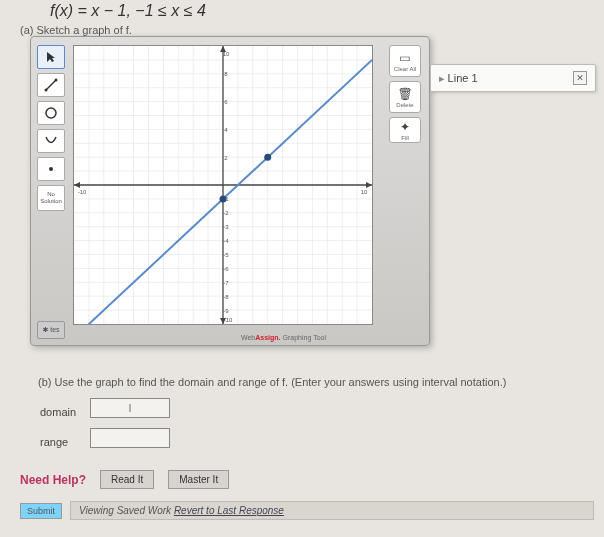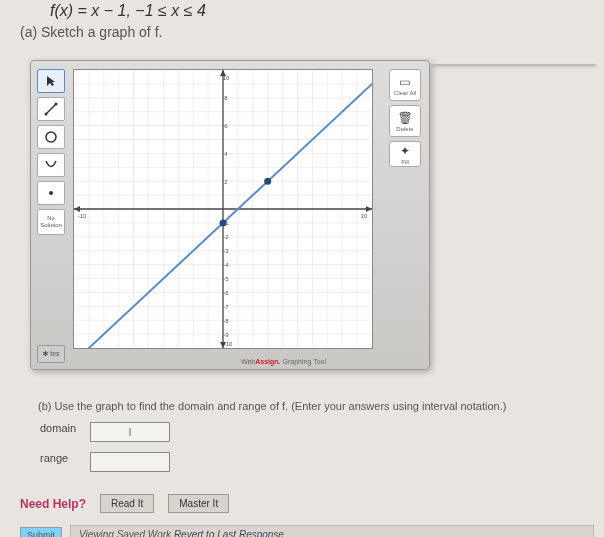--- a/index.html
+++ b/index.html
@@ -1,38 +1,38 @@
 <!DOCTYPE html>
 <html><head>
 <meta charset="utf-8">
 <style>
 * { box-sizing: border-box; margin: 0; padding: 0; }
 body { font-family: Arial, sans-serif; font-size: 12px; background: #e8e5e0; color: #333; width: 604px; height: 537px; padding: 0 10px; position: relative; overflow: hidden; }
 .topfn { font-size: 16px; color: #333; margin: 2px 0 0 40px; font-style: italic; }
-.qa { font-size: 14px; color: #555; margin: 4px 0 20px 10px; }
+.qa { font-size: 11px; color: #555; margin: 4px 0 0 10px; }
 .graphbox { position: relative; width: 400px; height: 310px; background: linear-gradient(#dedddb,#cac8c5); border: 1px solid #999; border-radius: 4px; box-shadow: 2px 2px 6px rgba(0,0,0,.25); margin-left: 20px; }
 .toolcol { position: absolute; left: 6px; top: 8px; width: 30px; }
 .tbtn { width: 28px; height: 24px; background: #fff; border: 1px solid #aaa; border-radius: 2px; margin-bottom: 4px; display: flex; align-items: center; justify-content: center; font-size: 11px; cursor: pointer; }
 .tbtn.sel { background: #e8f0fa; border-color: #5a8bc8; }
 .tbtn.nosol { height: 26px; font-size: 6px; line-height: 7px; text-align: center; flex-direction: column; color: #555; }
 .gridarea { position: absolute; left: 42px; top: 8px; width: 300px; height: 280px; background: #fff; border: 1px solid #888; }
 .rightcol { position: absolute; right: 6px; top: 8px; width: 34px; }
 .rbtn { width: 32px; height: 32px; background: #fff; border: 1px solid #aaa; border-radius: 3px; margin-bottom: 4px; display: flex; flex-direction: column; align-items: center; justify-content: center; font-size: 6px; cursor: pointer; color: #666; }
 .rbtn .ic { font-size: 12px; color: #444; margin-bottom: 1px; }
 .rbtn.fill { height: 26px; }
 .credit { position: absolute; left: 42px; bottom: 4px; font-size: 7px; color: #666; }
 .credit .a { color: #c23; font-weight: bold; }
 .layerpanel { position: absolute; left: 430px; top: 64px; width: 166px; background: #fafaf8; border: 1px solid #bbb; border-radius: 2px; box-shadow: 1px 1px 3px rgba(0,0,0,.15); }
 .layerhead { display: flex; justify-content: space-between; align-items: center; padding: 6px 8px; border-bottom: 1px solid #ccc; font-weight: bold; font-size: 11px; }
 .layerhead .coll { color: #888; cursor: pointer; }
 .layerrow { display: flex; justify-content: space-between; align-items: center; padding: 6px 8px; font-size: 11px; color: #444; }
 .layerrow .exp { color: #888; cursor: pointer; }
 .layerrow .x { width: 14px; height: 14px; border: 1px solid #999; background: #f4f4f2; font-size: 9px; display: flex; align-items: center; justify-content: center; cursor: pointer; color: #666; }
 .partb { margin: 30px 0 0 28px; font-size: 11px; color: #555; }
-.frow { margin: 10px 0 0 30px; display: flex; align-items: flex-start; }
+.frow { margin: 10px 0 0 30px; display: flex; align-items: flex-end; }
 .flabel { width: 50px; font-size: 11px; color: #444; }
 .finput { width: 80px; height: 20px; border: 1px solid #888; background: #f4f2ee; padding: 2px 4px; font-size: 11px; text-align: center; color: #888; }
 .help { margin: 22px 0 0 10px; display: flex; align-items: center; gap: 14px; }
 .help .lbl { color: #b36; font-weight: bold; font-size: 12px; }
 .hbtn { background: #d7d4cf; border: 1px solid #999; padding: 3px 10px; font-size: 10px; cursor: pointer; color: #333; }
 .savebar { margin: 12px 0 0 10px; display: flex; align-items: center; gap: 8px; }
 .submit { border: 1px solid #999; padding: 2px 6px; font-size: 9px; color: #555; background: #7dd3fc; }
 .savnote { background: #d9d6d0; border: 1px solid #bbb; padding: 3px 8px; font-size: 10px; font-style: italic; color: #555; flex: 1; }
 .savnote a { color: #445; text-decoration: underline; }
 svg { display: block; }
@@ -163,20 +163,24 @@
         <span class="ic">✦</span>
         <span>Fill</span>
       </div>
   </div>
 
   <div class="tesbtn">✱ tes</div>
   <div class="credit" style="left:210px;"><span>Web</span><span class="a">Assign.</span><span> Graphing Tool</span></div>
 </div>
 
 <div class="layerpanel">
+  <div class="layerrow">
+    <span><span class="exp">▸</span>&nbsp;<span>Line 1</span></span>
+    <span class="x">✕</span>
+  </div>
 </div>
 
 <div class="partb">(b)  Use the graph to find the domain and range of f. (Enter your answers using interval notation.)</div>
 <div class="frow">
   <div class="flabel">domain</div>
   <input class="finput" placeholder="I" style="">
 </div>
 <div class="frow">
   <div class="flabel">range</div>
   <input class="finput" style="">

